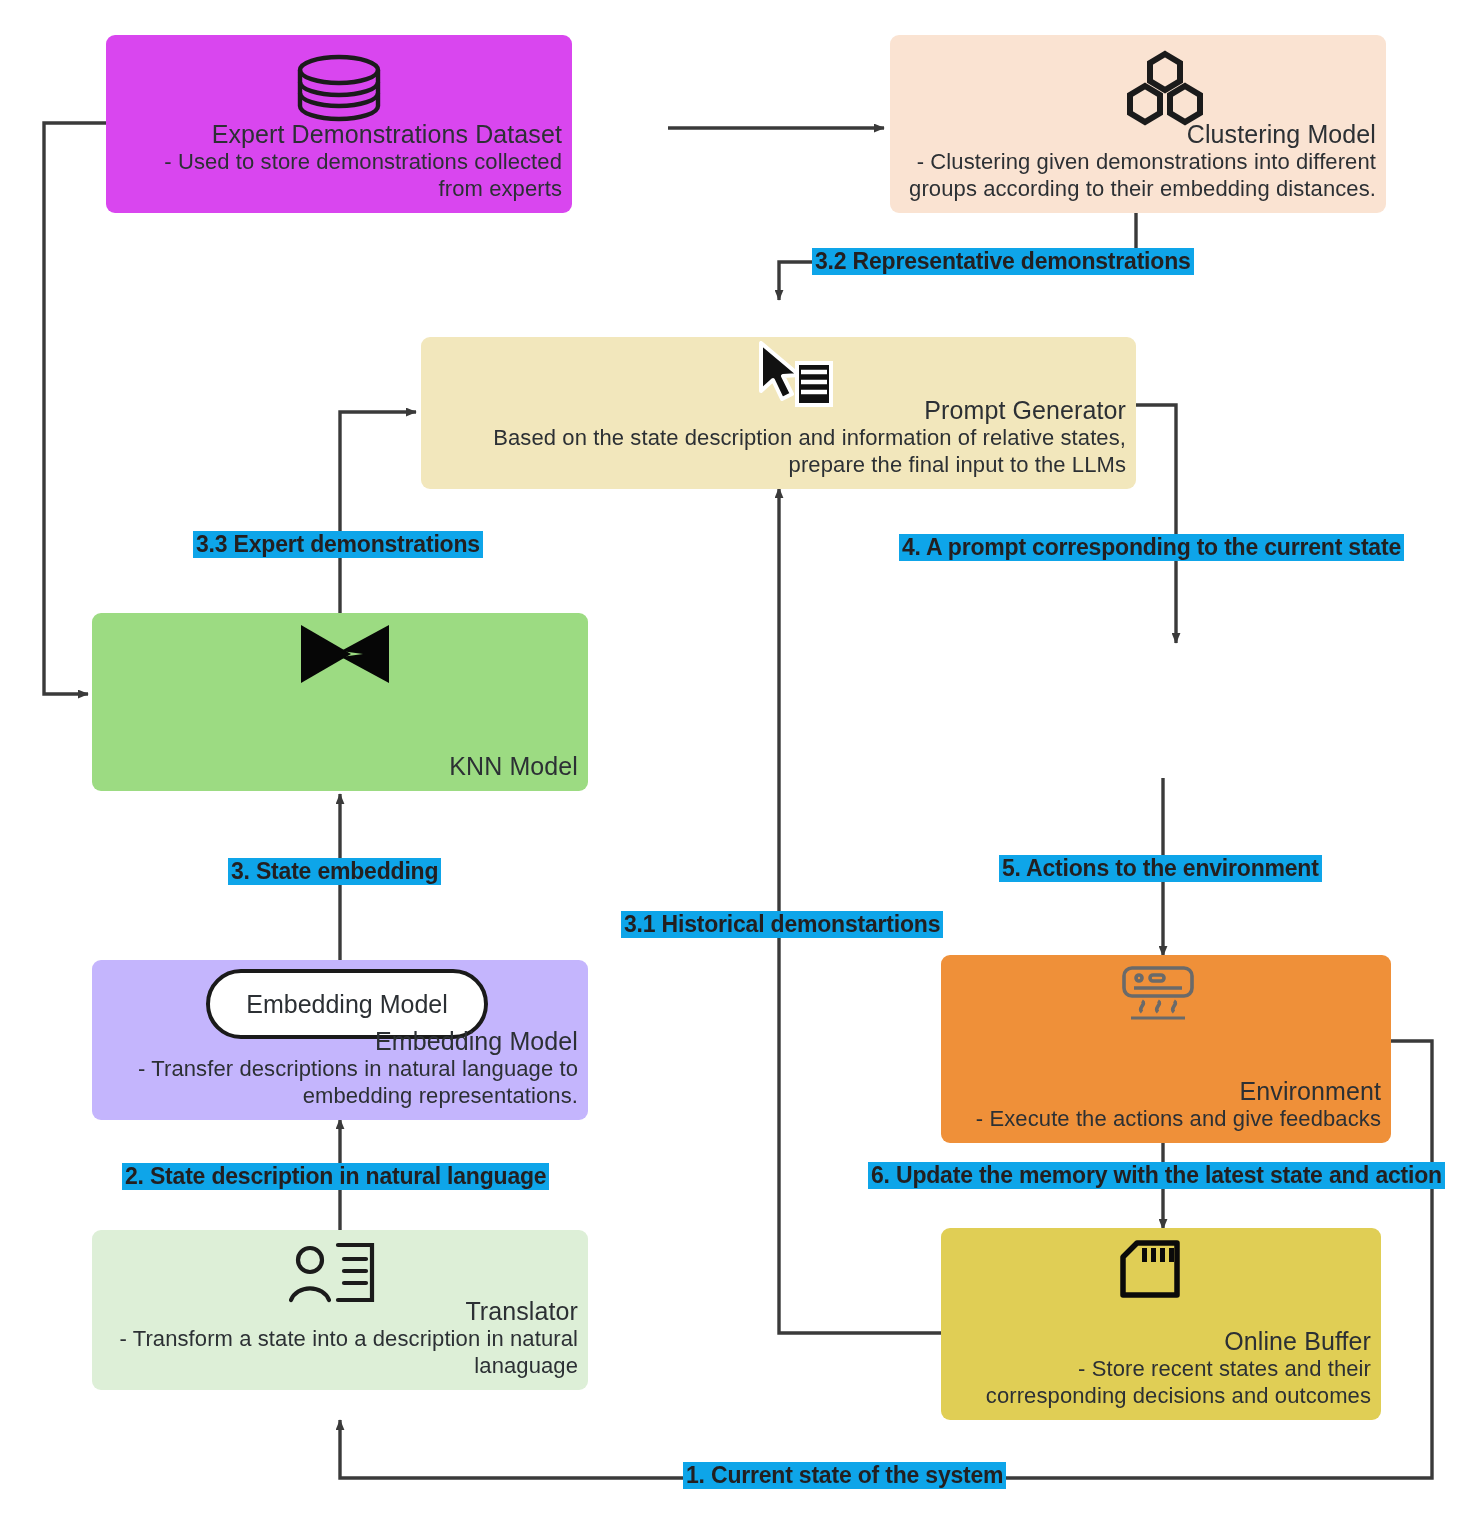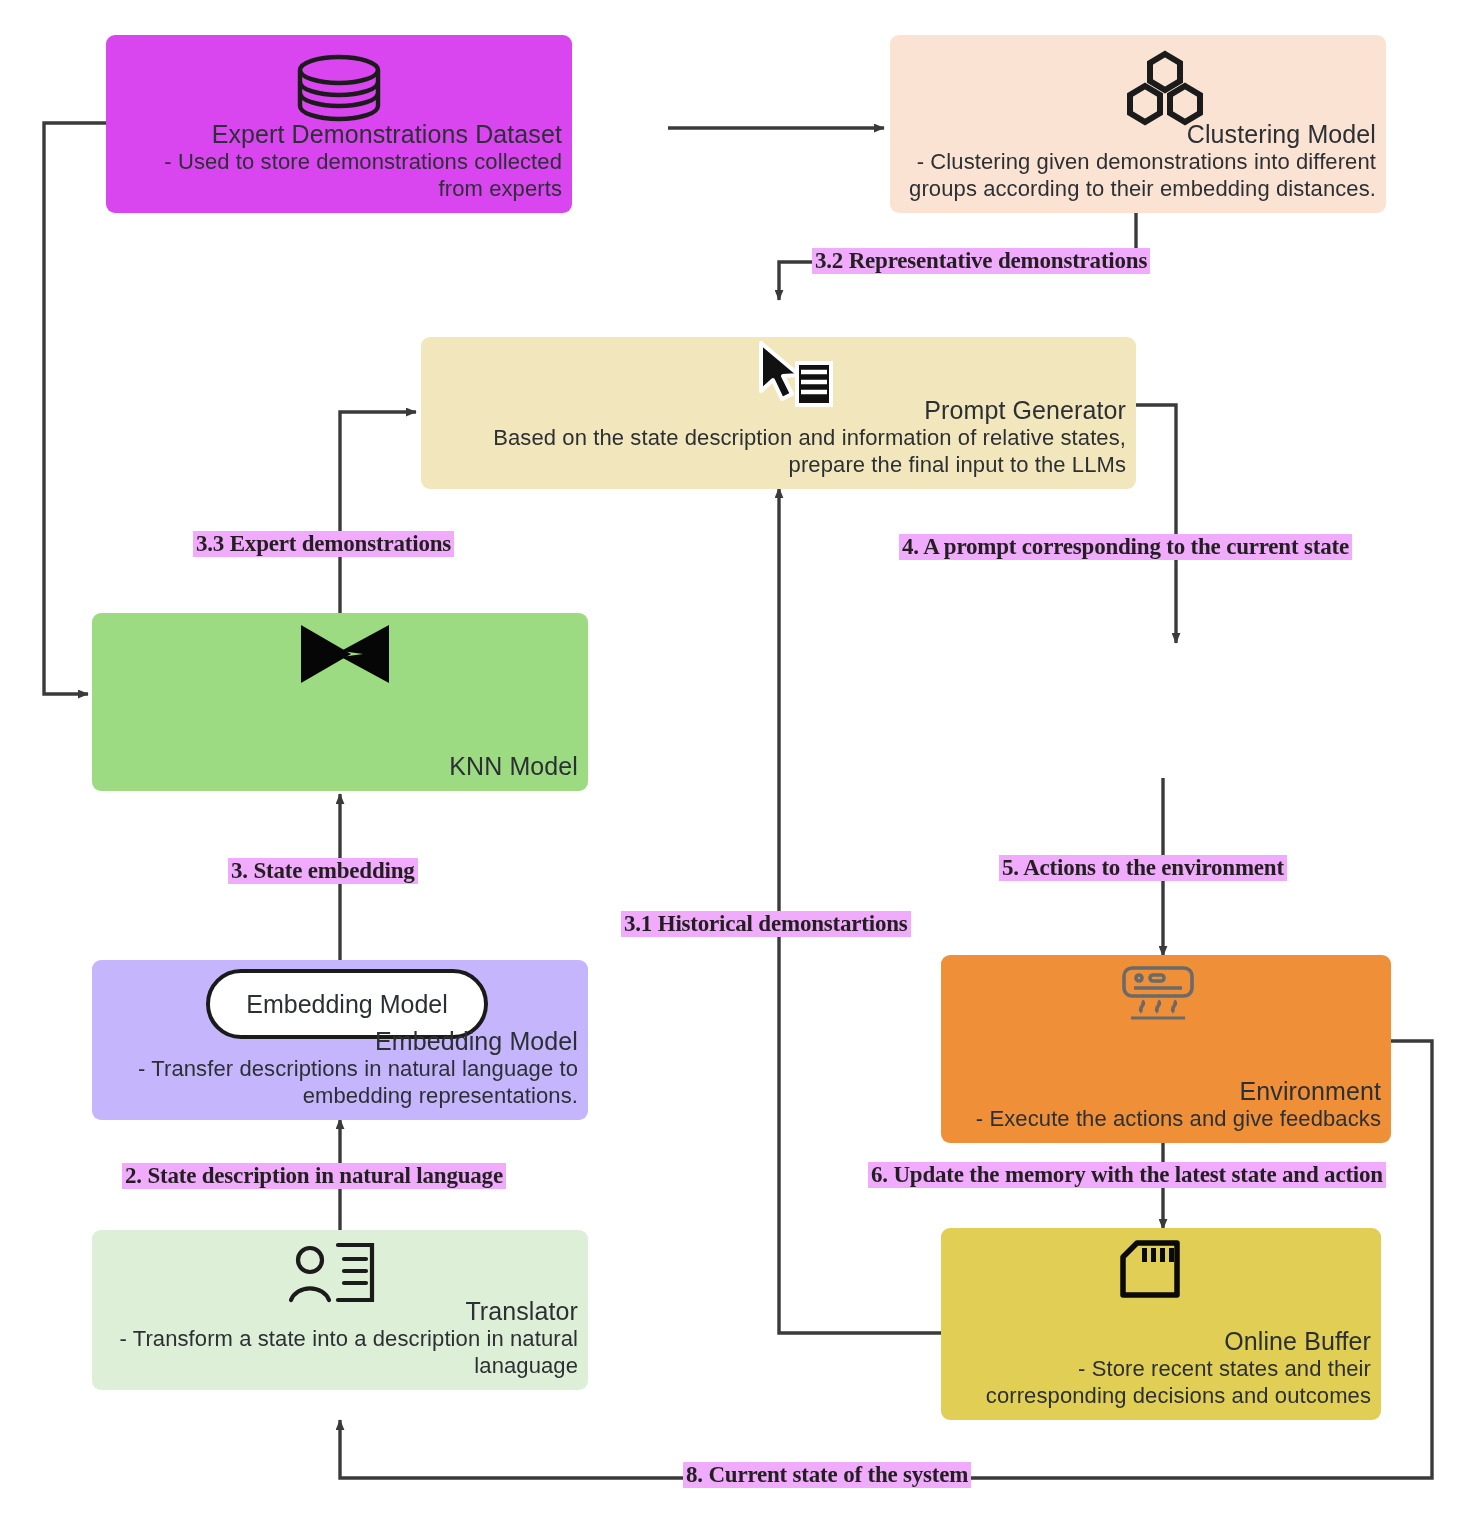--- a/index.html
+++ b/index.html
@@ -55,23 +55,22 @@
     left: 50%;
     transform: translateX(-50%);
   }
   .edge-label {
     position: absolute;
     font-size: 23px;
     font-weight: bold;
     color: #231f20;
     white-space: nowrap;
     letter-spacing: -0.2px;
-    background: #f0abfc;
+    background: #0ea5e9;
     padding: 0 3px;
-    font-family: Liberation Serif, serif;
   }
   .pill {
     position: absolute;
     background: #ffffff;
     border: 4px solid #1a1a1a;
     border-radius: 40px;
     display: flex;
     align-items: center;
     justify-content: center;
     font-size: 25px;
@@ -254,15 +253,15 @@
   <div class="edge-label" style="left:228px; top:858px;">3. State embedding</div>
 
   <div class="edge-label" style="left:999px; top:855px;">5. Actions to the environment</div>
 
   <div class="edge-label" style="left:621px; top:911px;">3.1 Historical demonstartions</div>
 
   <div class="edge-label" style="left:122px; top:1163px;">2. State description in natural language</div>
 
   <div class="edge-label" style="left:868px; top:1162px;">6. Update the memory with the latest state and action</div>
 
-  <div class="edge-label" style="left:683px; top:1462px;">8. Current state of the system</div>
+  <div class="edge-label" style="left:683px; top:1462px;">1. Current state of the system</div>
 
 </div>
 
 </body></html>

